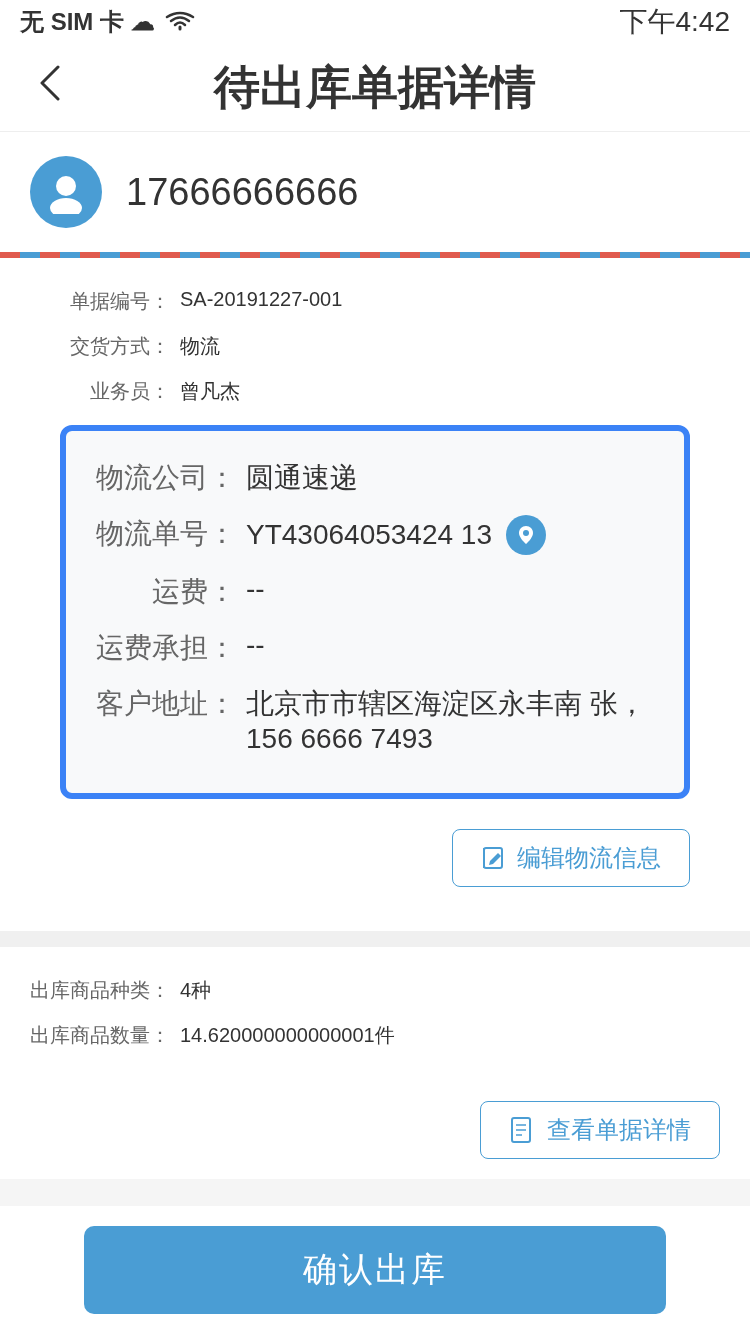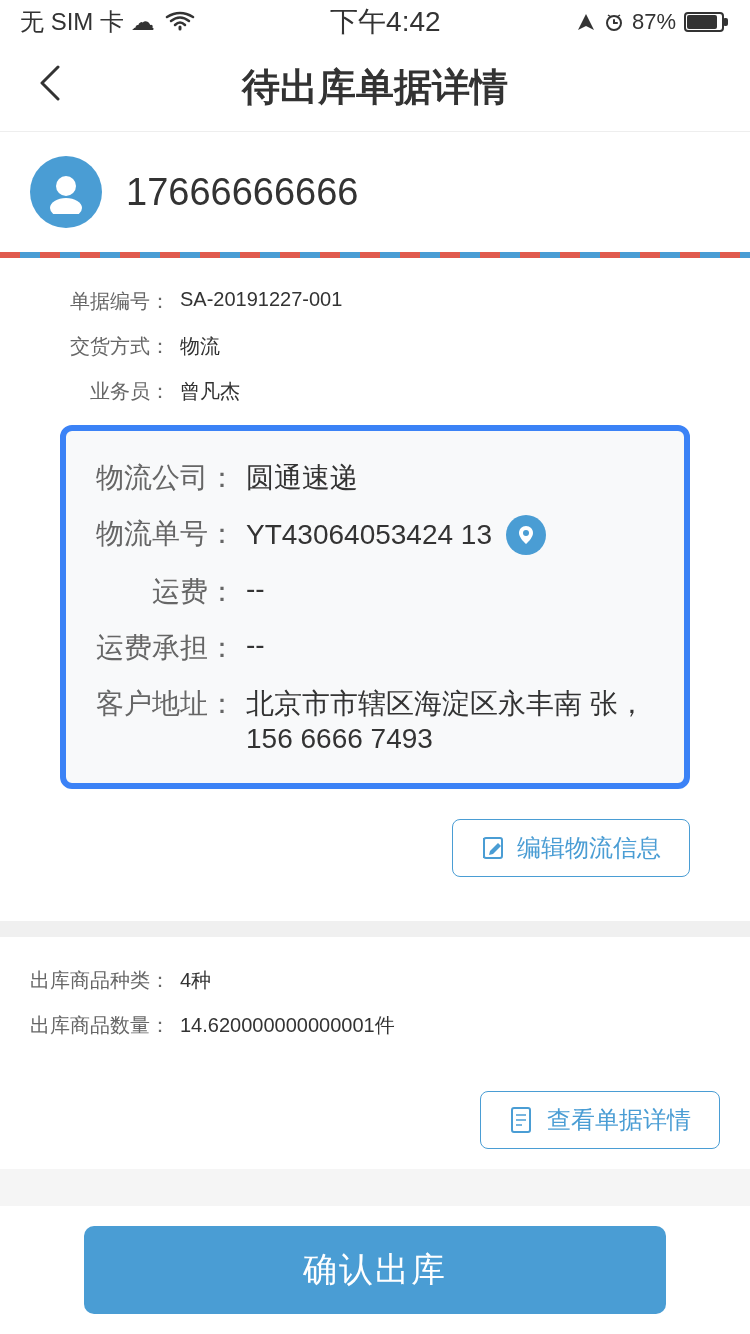--- a/index.html
+++ b/index.html
@@ -18,21 +18,21 @@
       width: 750px;
       height: 44px;
       background: #fff;
       display: flex;
       align-items: center;
       justify-content: space-between;
       padding: 0 20px;
       font-size: 24px;
       color: #333;
     }
-    .status-left { display: flex; align-items: center; gap: 10px; }
+    .status-left { display: flex; align-items: center; gap: 10px; font-weight: bold; }
     .status-center { font-size: 28px; font-weight: 500; }
     .status-right { display: flex; align-items: center; gap: 8px; font-size: 22px; }
 
     
     .nav-bar {
       width: 750px;
       height: 88px;
       background: #fff;
       display: flex;
       align-items: center;
@@ -43,21 +43,21 @@
     .nav-back {
       font-size: 36px;
       color: #333;
       cursor: pointer;
       padding: 10px;
     }
     .nav-title {
       position: absolute;
       left: 50%;
       transform: translateX(-50%);
-      font-size: 38px;
+      font-size: 46px;
       font-weight: 600;
       color: #333;
     }
 
     
     .user-section {
       background: #fff;
       padding: 24px 30px;
       display: flex;
       align-items: center;
@@ -122,21 +122,21 @@
       border-radius: 12px;
       margin: 20px 30px;
       padding: 28px 30px;
     }
     .logistics-row {
       display: flex;
       align-items: flex-start;
       margin-bottom: 18px;
       font-size: 28px;
     }
-    .logistics-row:last-child { margin-bottom: 0; }
+    .logistics-row:last-child { margin-bottom: 10px; }
     .logistics-label {
       color: #666;
       min-width: 140px;
       text-align: right;
       flex-shrink: 0;
     }
     .logistics-value {
       color: #333;
       margin-left: 10px;
       flex: 1;
@@ -240,38 +240,20 @@
     <div class="status-left">
       <span>无 SIM 卡 ☁</span>
       <svg width="30" height="22" viewBox="0 0 30 22">
         <path d="M15 18 Q15 16 15 16" stroke="#333" stroke-width="3" fill="none" stroke-linecap="round"></path>
         <path d="M10 14 Q15 9 20 14" stroke="#333" stroke-width="2.5" fill="none" stroke-linecap="round"></path>
         <path d="M6 10 Q15 3 24 10" stroke="#333" stroke-width="2.5" fill="none" stroke-linecap="round"></path>
         <path d="M2 6 Q15 -2 28 6" stroke="#333" stroke-width="2.5" fill="none" stroke-linecap="round"></path>
       </svg>
     </div>
     <div class="status-center">下午4:42</div>
-    <div class="status-right">
-      <svg width="20" height="20" viewBox="0 0 20 20">
-        <polygon points="10,2 2,18 10,14 18,18" fill="#333"></polygon>
-      </svg>
-      <svg width="20" height="20" viewBox="0 0 20 20">
-        <circle cx="10" cy="11" r="7" stroke="#333" stroke-width="2" fill="none"></circle>
-        <line x1="10" y1="8" x2="10" y2="11" stroke="#333" stroke-width="2" stroke-linecap="round"></line>
-        <line x1="10" y1="11" x2="13" y2="11" stroke="#333" stroke-width="2" stroke-linecap="round"></line>
-        <line x1="4" y1="3" x2="7" y2="5" stroke="#333" stroke-width="1.5"></line>
-        <line x1="16" y1="3" x2="13" y2="5" stroke="#333" stroke-width="1.5"></line>
-      </svg>
-      <span>87%</span>
-      <svg width="46" height="22" viewBox="0 0 46 22">
-        <rect x="1" y="2" width="38" height="18" rx="3" ry="3" stroke="#333" stroke-width="2" fill="none"></rect>
-        <rect x="39" y="7" width="5" height="8" rx="2" fill="#333"></rect>
-        <rect x="3" y="4" width="30" height="14" rx="2" fill="#333"></rect>
-      </svg>
-    </div>
   </div>
 
   <div class="nav-bar">
     <div class="nav-back">
       <svg width="20" height="36" viewBox="0 0 20 36">
         <polyline points="18,2 2,18 18,34" stroke="#333" stroke-width="3" fill="none" stroke-linecap="round" stroke-linejoin="round"></polyline>
       </svg>
     </div>
     <div class="nav-title">待出库单据详情</div>
   </div>

